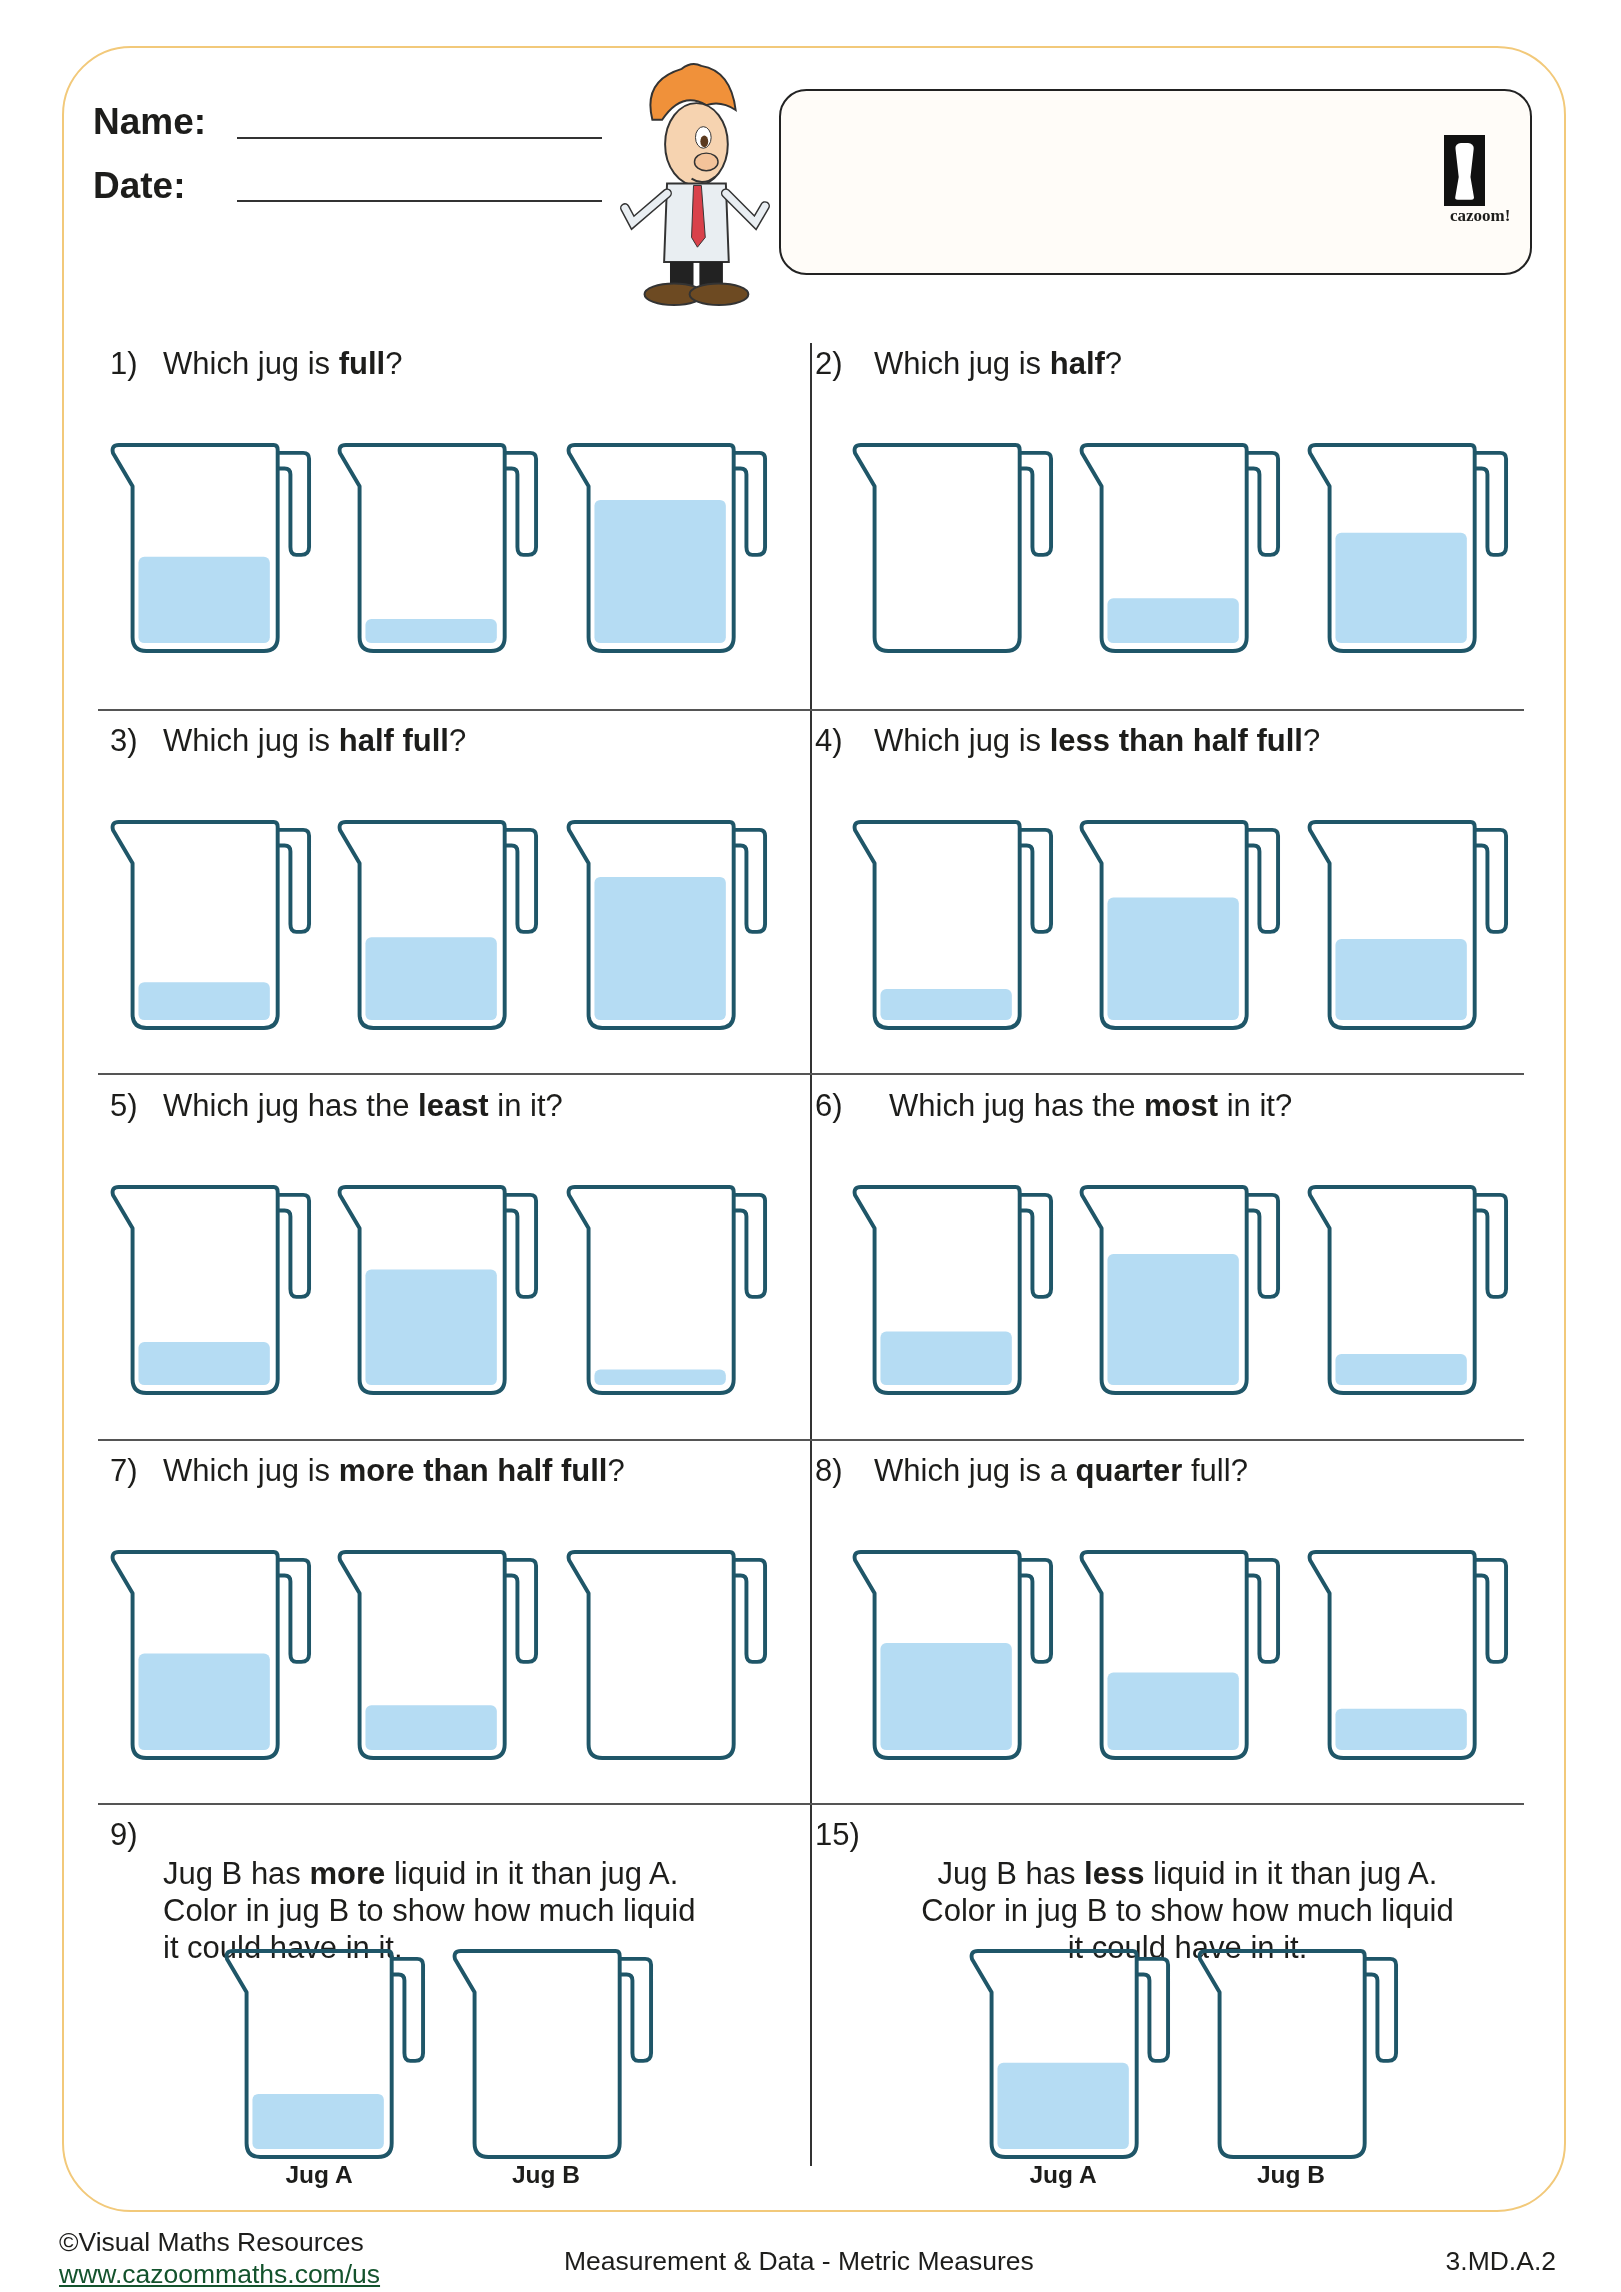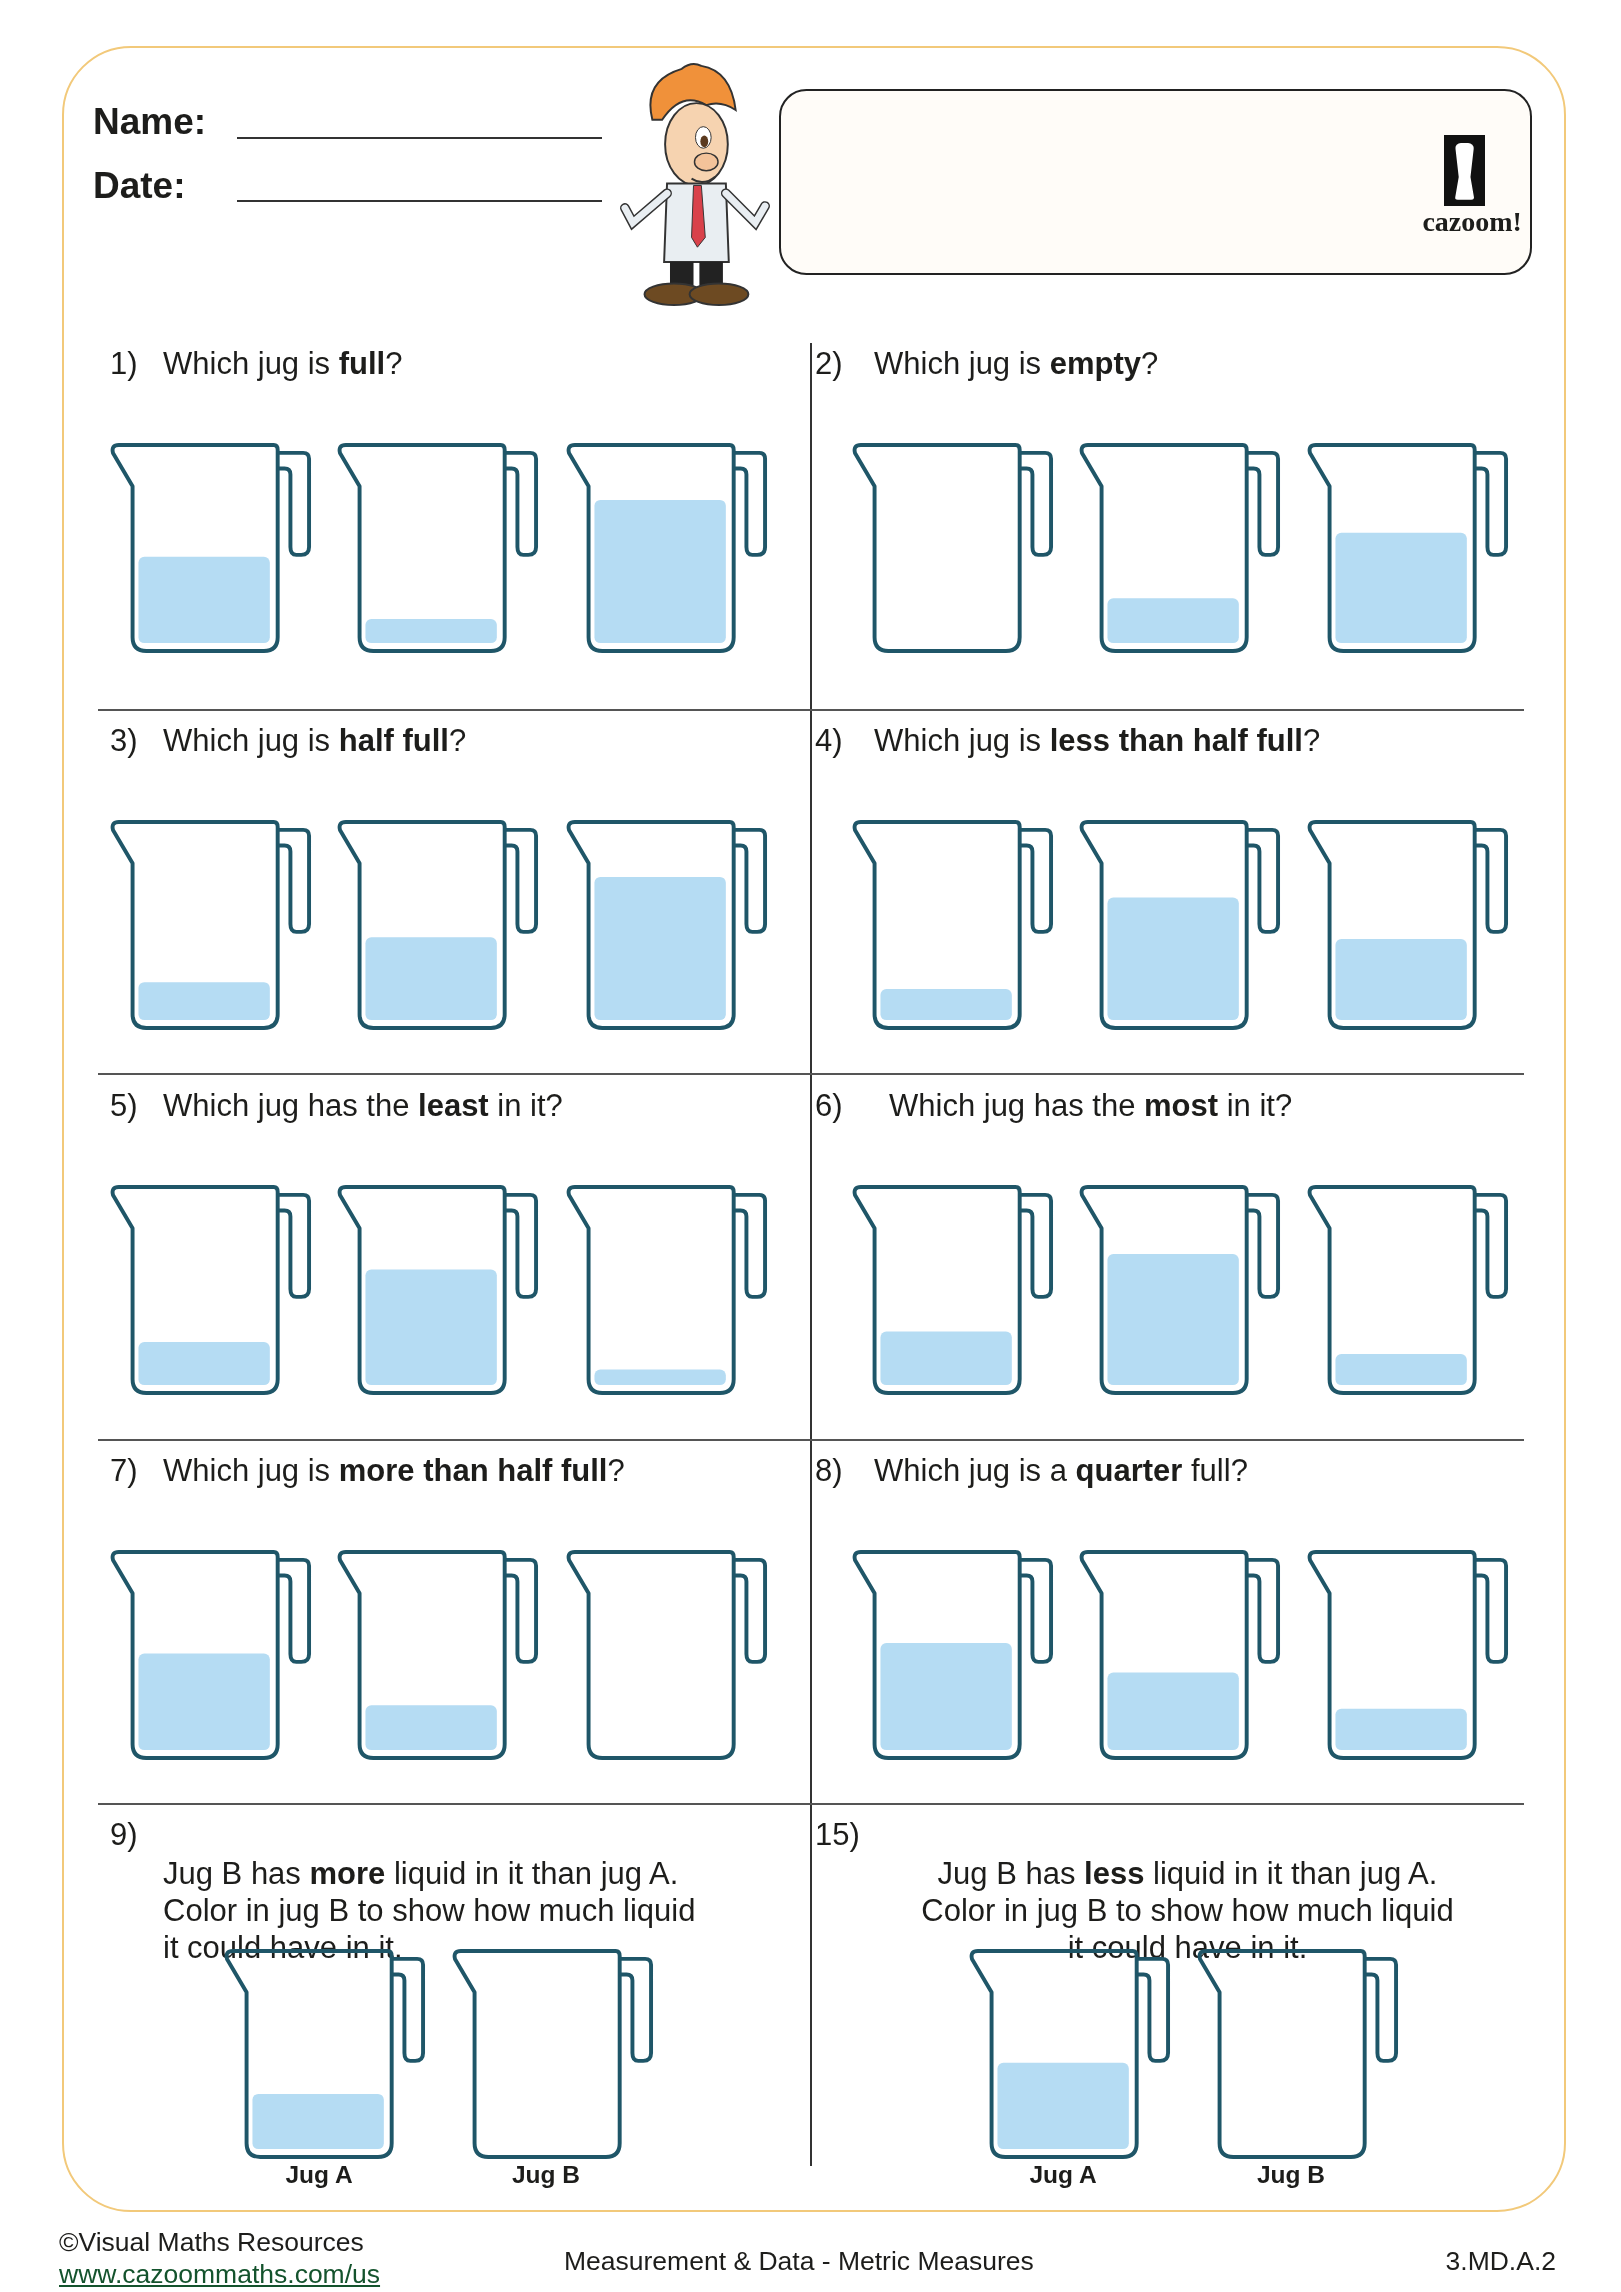--- a/index.html
+++ b/index.html
@@ -6,21 +6,21 @@
   body { width:1621px; height:2293px; position:relative; font-family:"Liberation Sans", sans-serif; color:#1d1d1b; overflow:hidden; }
   .frame { position:absolute; left:62px; top:46px; width:1504px; height:2166px; border:2.9px solid #f2c97a; border-radius:69px; box-sizing:border-box; }
   .name-row { position:absolute; left:93px; font-size:37px; font-weight:bold; }
   .line { position:absolute; left:237px; width:365px; border-bottom:2.9px solid #333; }
   .mascot { position:absolute; left:613px; top:61px; width:162px; height:245px; }
   .title-box { position:absolute; left:779px; top:89px; width:753px; height:186px; border:2.9px solid #222; border-radius:27.4px; background:#fffcf8; box-sizing:border-box; }
   .title-text { position:absolute; left:25.5px; top:59px; font-size:59px; font-weight:bold; letter-spacing:0.5px; }
   .logo { position:absolute; right:19.6px; top:44px; width:88px; height:98px; }
   .logo-box { position:absolute; left:21.6px; top:0; width:41px; height:71px; background:#111; }
   .logo-glass { position:absolute; left:10.8px; top:7.8px; width:19.6px; height:57px; background:#fff; border-radius:5.9px 5.9px 2.9px 2.9px; clip-path:polygon(0 0,100% 0,80% 60%,100% 100%,0 100%,20% 60%); }
-  .logo-text { position:absolute; left:0; top:71px; width:100%; text-align:right; font-family:"Liberation Serif", serif; font-weight:bold; font-size:28px; }
+  .logo-text { position:absolute; left:0; top:71px; width:100%; text-align:right; font-family:"Liberation Serif", serif; font-weight:bold; font-size:17px; }
   .vdiv { position:absolute; left:810px; top:343px; width:2px; height:1823px; background:#333; }
   .hdiv { position:absolute; left:98px; width:1426px; height:2px; background:#555; }
   .q { position:absolute; font-size:31px; }
   .q .num { position:absolute; left:0; top:0; }
   .q .txt { position:absolute; left:53px; top:0; white-space:nowrap; }
   .q .txt b { font-weight:bold; }
   .q.multi .txt { white-space:normal; width:627px; line-height:37px;margin-top:38px; }
   .jug { position:absolute; width:201px; height:214px; }
   .jug svg { position:absolute; left:0; top:0; overflow:visible; }
   .jug-label { position:absolute; font-size:24.5px; font-weight:bold; width:98px; text-align:center; }
@@ -96,21 +96,21 @@
     </div>
     <div class="jug" style="left: 567px; top: 441px;">
       <svg width="201" height="214" viewBox="0 0 205 218">
       <rect x="28" y="59.920000000000016" width="134" height="146.07999999999998" rx="6" fill="#b5dcf3"></rect>
       <path d="M8 4 L166 4 Q170 4 170 9 L170 200 Q170 214 156 214 L36 214 Q22 214 22 200 L22 46 L2 12 Q0 4 8 4 Z" fill="none" stroke="#1f5668" stroke-width="4" stroke-linejoin="round"></path>
       <path d="M170 12 L196 12 Q202 12 202 18 L202 108 Q202 116 194 116 L189 116 Q183 116 183 108 L183 34 Q183 28 177 28 L170 28" fill="none" stroke="#1f5668" stroke-width="4" stroke-linejoin="round"></path>
     </svg>
     </div>
     <div class="q" style="left: 815px; top: 346px;">
       <span class="num">2)</span>
-      <span class="txt" style="left: 59px;"><span>Which jug is </span><b>empty</b><span>?</span></span>
+      <span class="txt" style="left: 59px;"><span>Which jug is </span><b>half</b><span>?</span></span>
     </div>
     <div class="jug" style="left: 853px; top: 441px;">
       <svg width="201" height="214" viewBox="0 0 205 218">
 
       <path d="M8 4 L166 4 Q170 4 170 9 L170 200 Q170 214 156 214 L36 214 Q22 214 22 200 L22 46 L2 12 Q0 4 8 4 Z" fill="none" stroke="#1f5668" stroke-width="4" stroke-linejoin="round"></path>
       <path d="M170 12 L196 12 Q202 12 202 18 L202 108 Q202 116 194 116 L189 116 Q183 116 183 108 L183 34 Q183 28 177 28 L170 28" fill="none" stroke="#1f5668" stroke-width="4" stroke-linejoin="round"></path>
     </svg>
     </div>
     <div class="jug" style="left: 1080px; top: 441px;">
       <svg width="201" height="214" viewBox="0 0 205 218">

